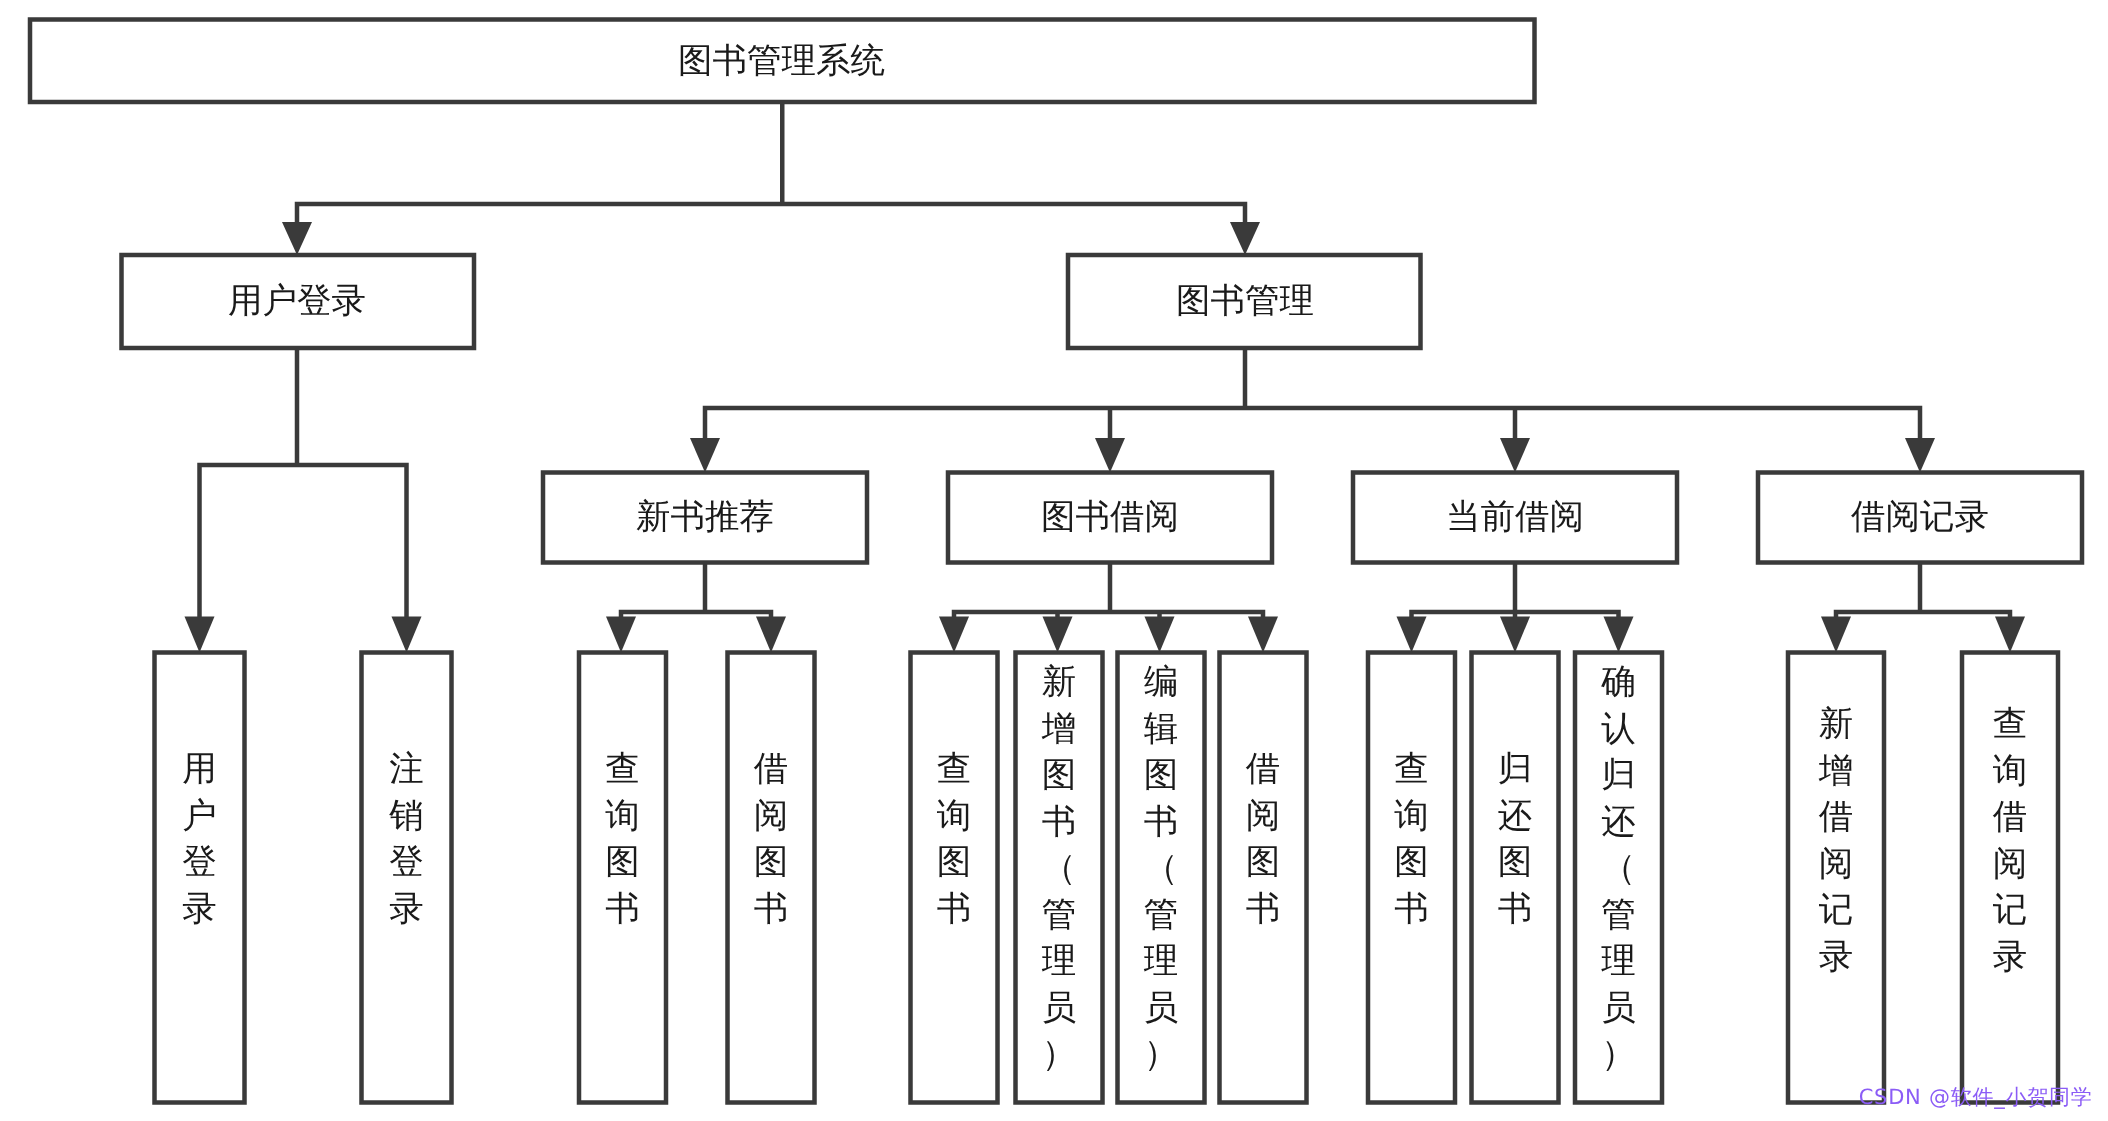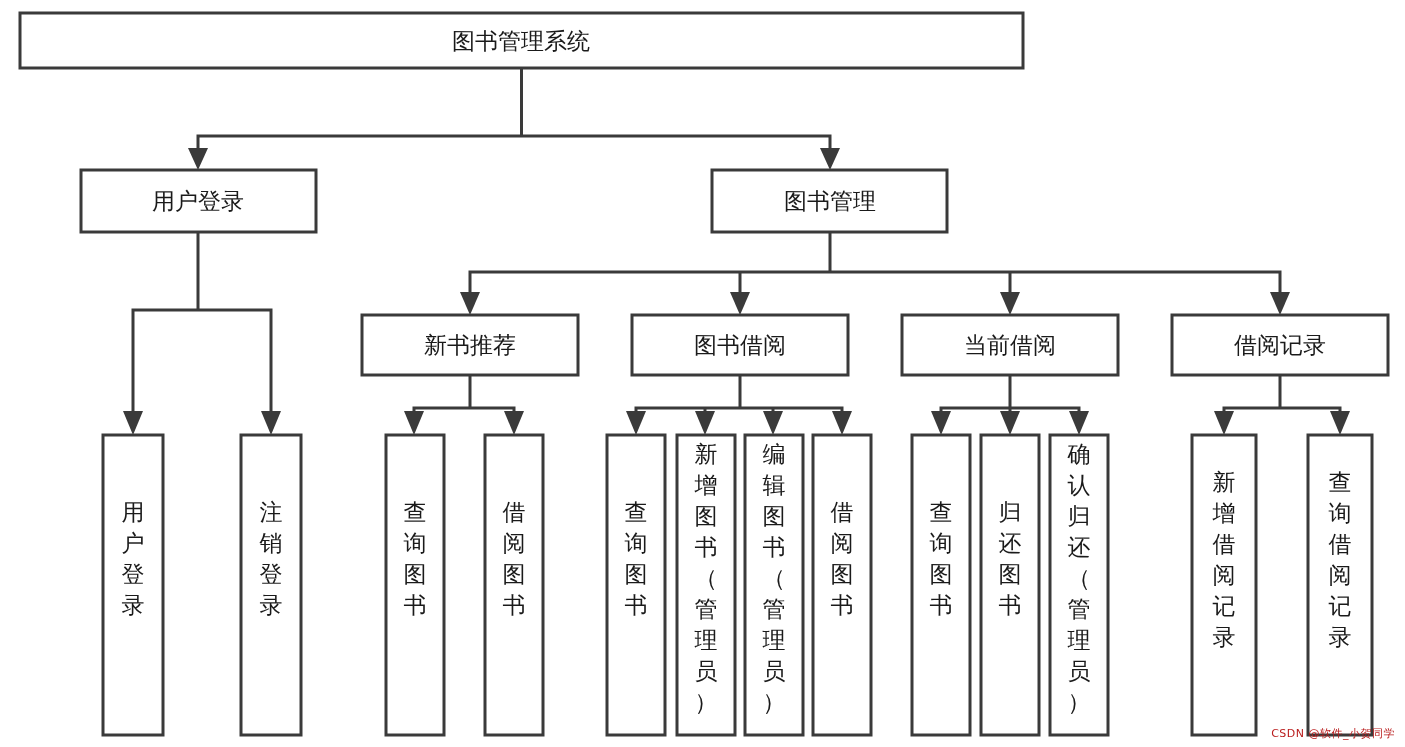--- a/index.html
+++ b/index.html
@@ -51,22 +51,22 @@
     stroke-linecap: square;
   }
   .arrow-head {
     fill: #3a3a3a;
     stroke: none;
   }
   .watermark {
     position: absolute;
     right: 10px;
     bottom: 6px;
-    color: #b91c1c;
-    font-size: 11px;
+    color: #8b5cf6;
+    font-size: 14px;
     font-family: "DejaVu Sans", "Liberation Sans", sans-serif;
     letter-spacing: 0.5px;
     white-space: nowrap;
     user-select: none;
   }
 </style>
 </head>
 <body>
 
 <div id="diagram-root">

